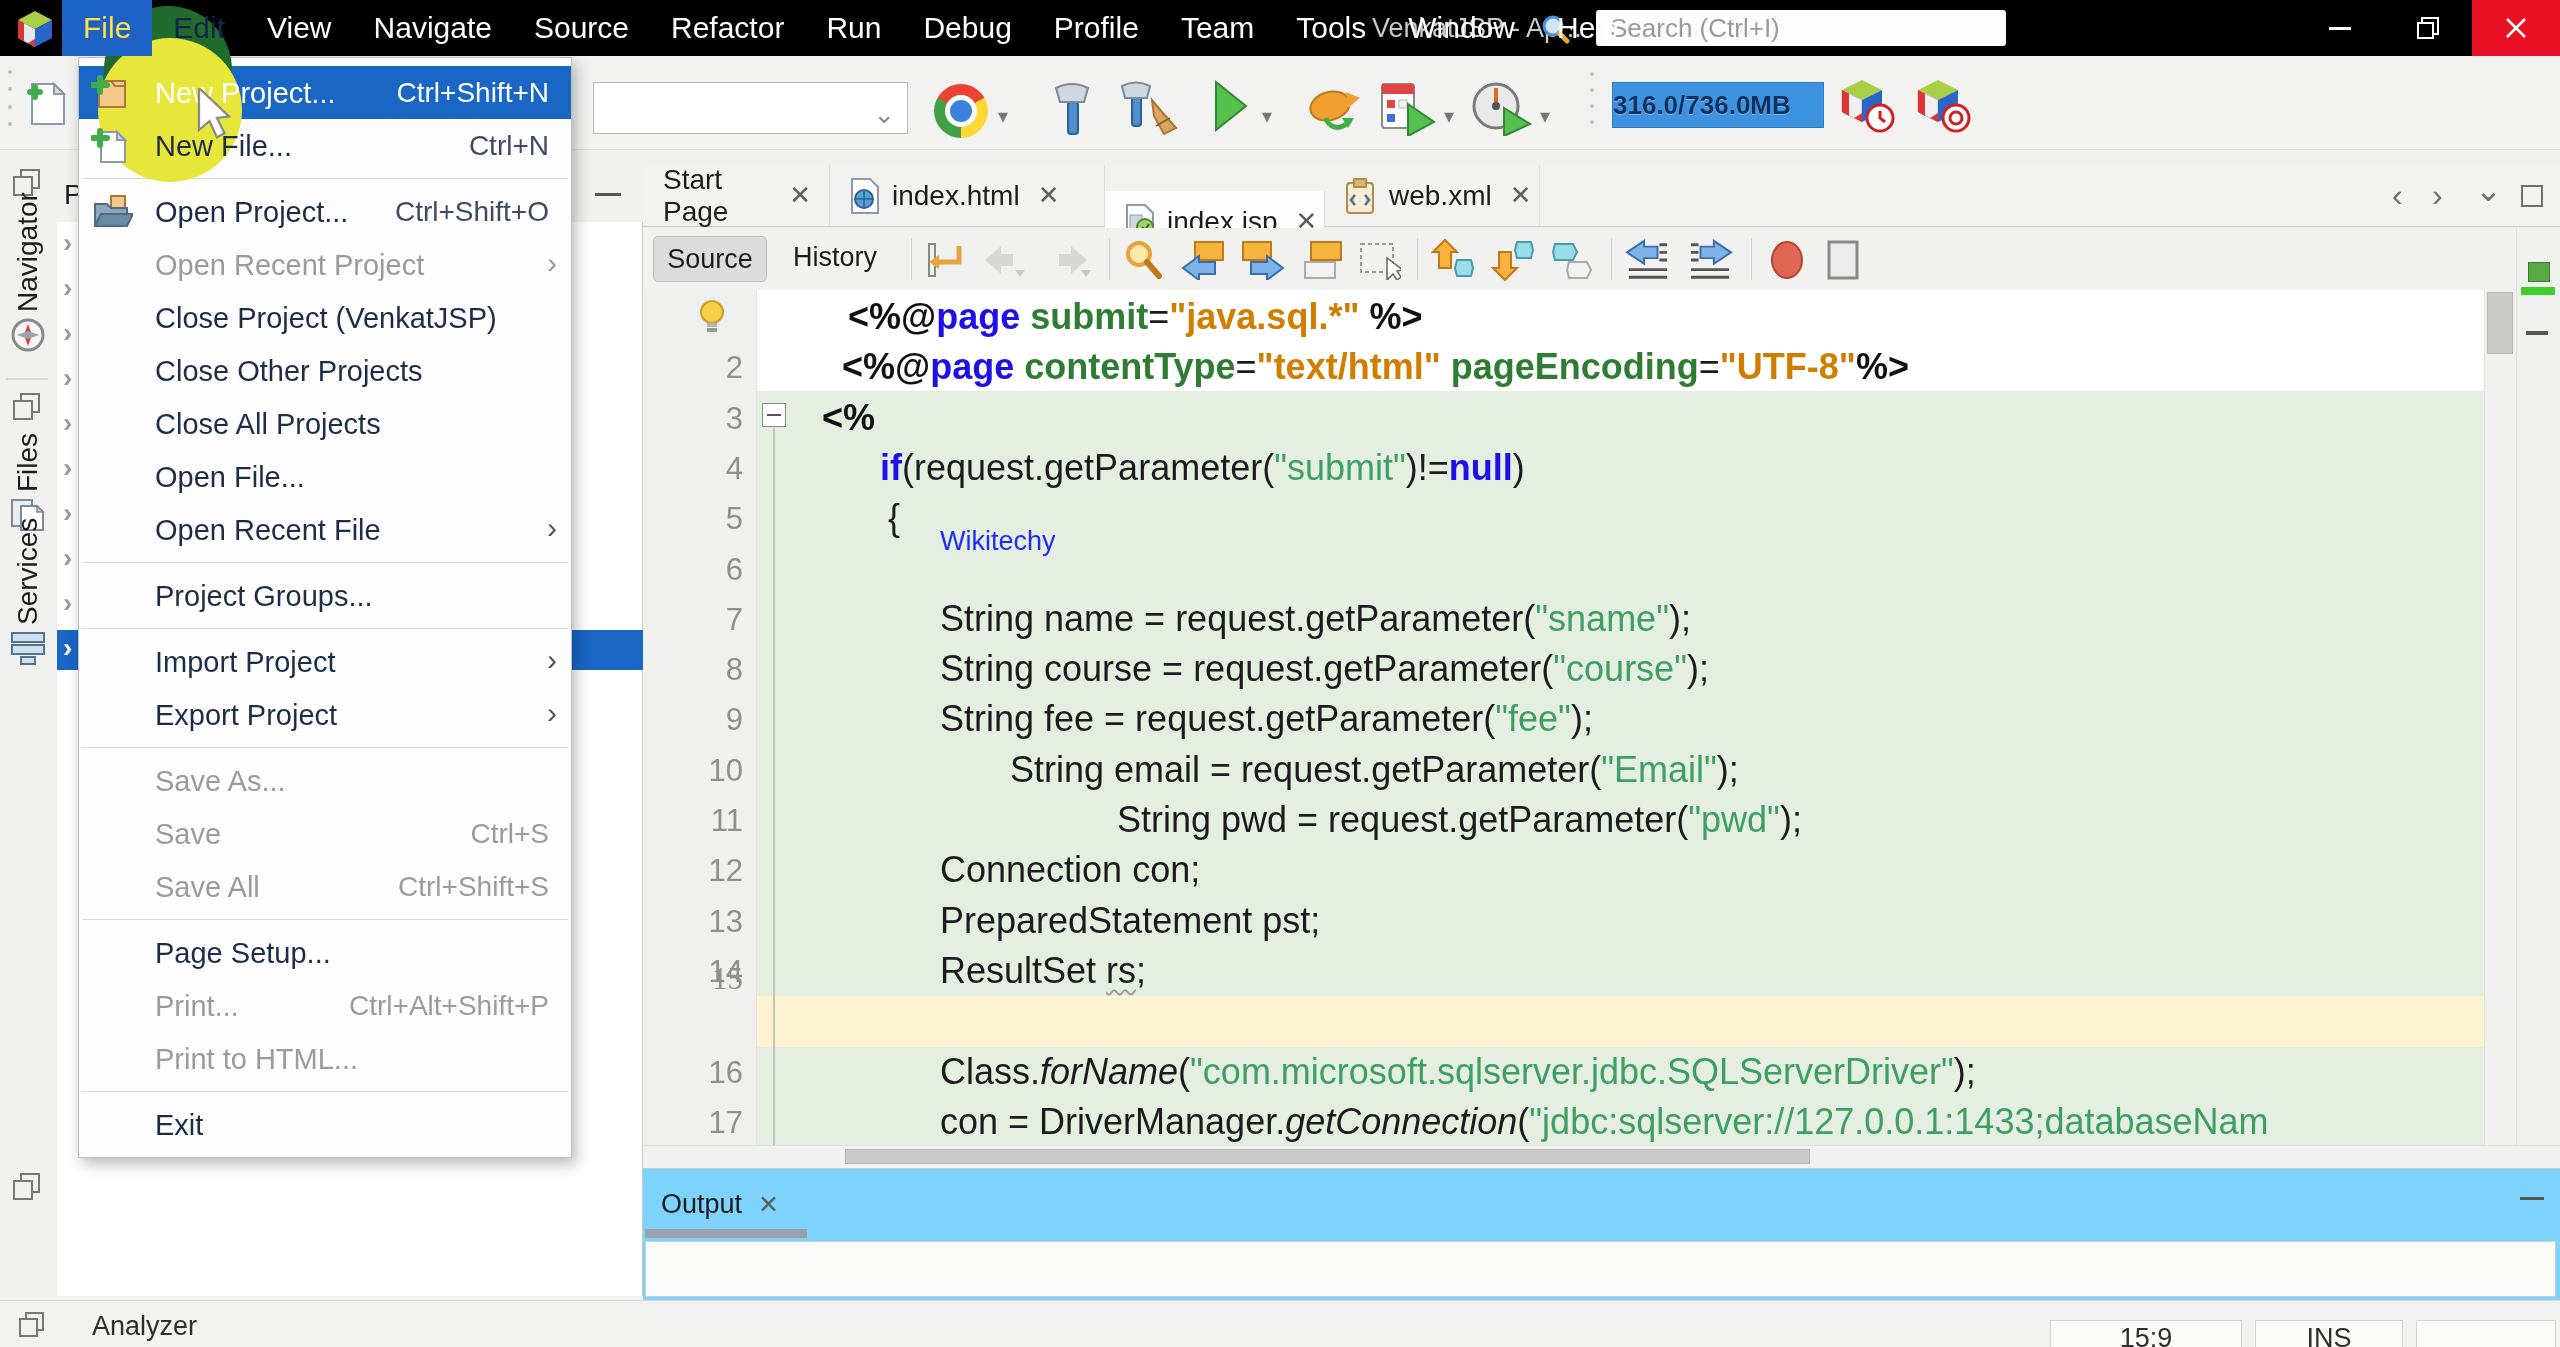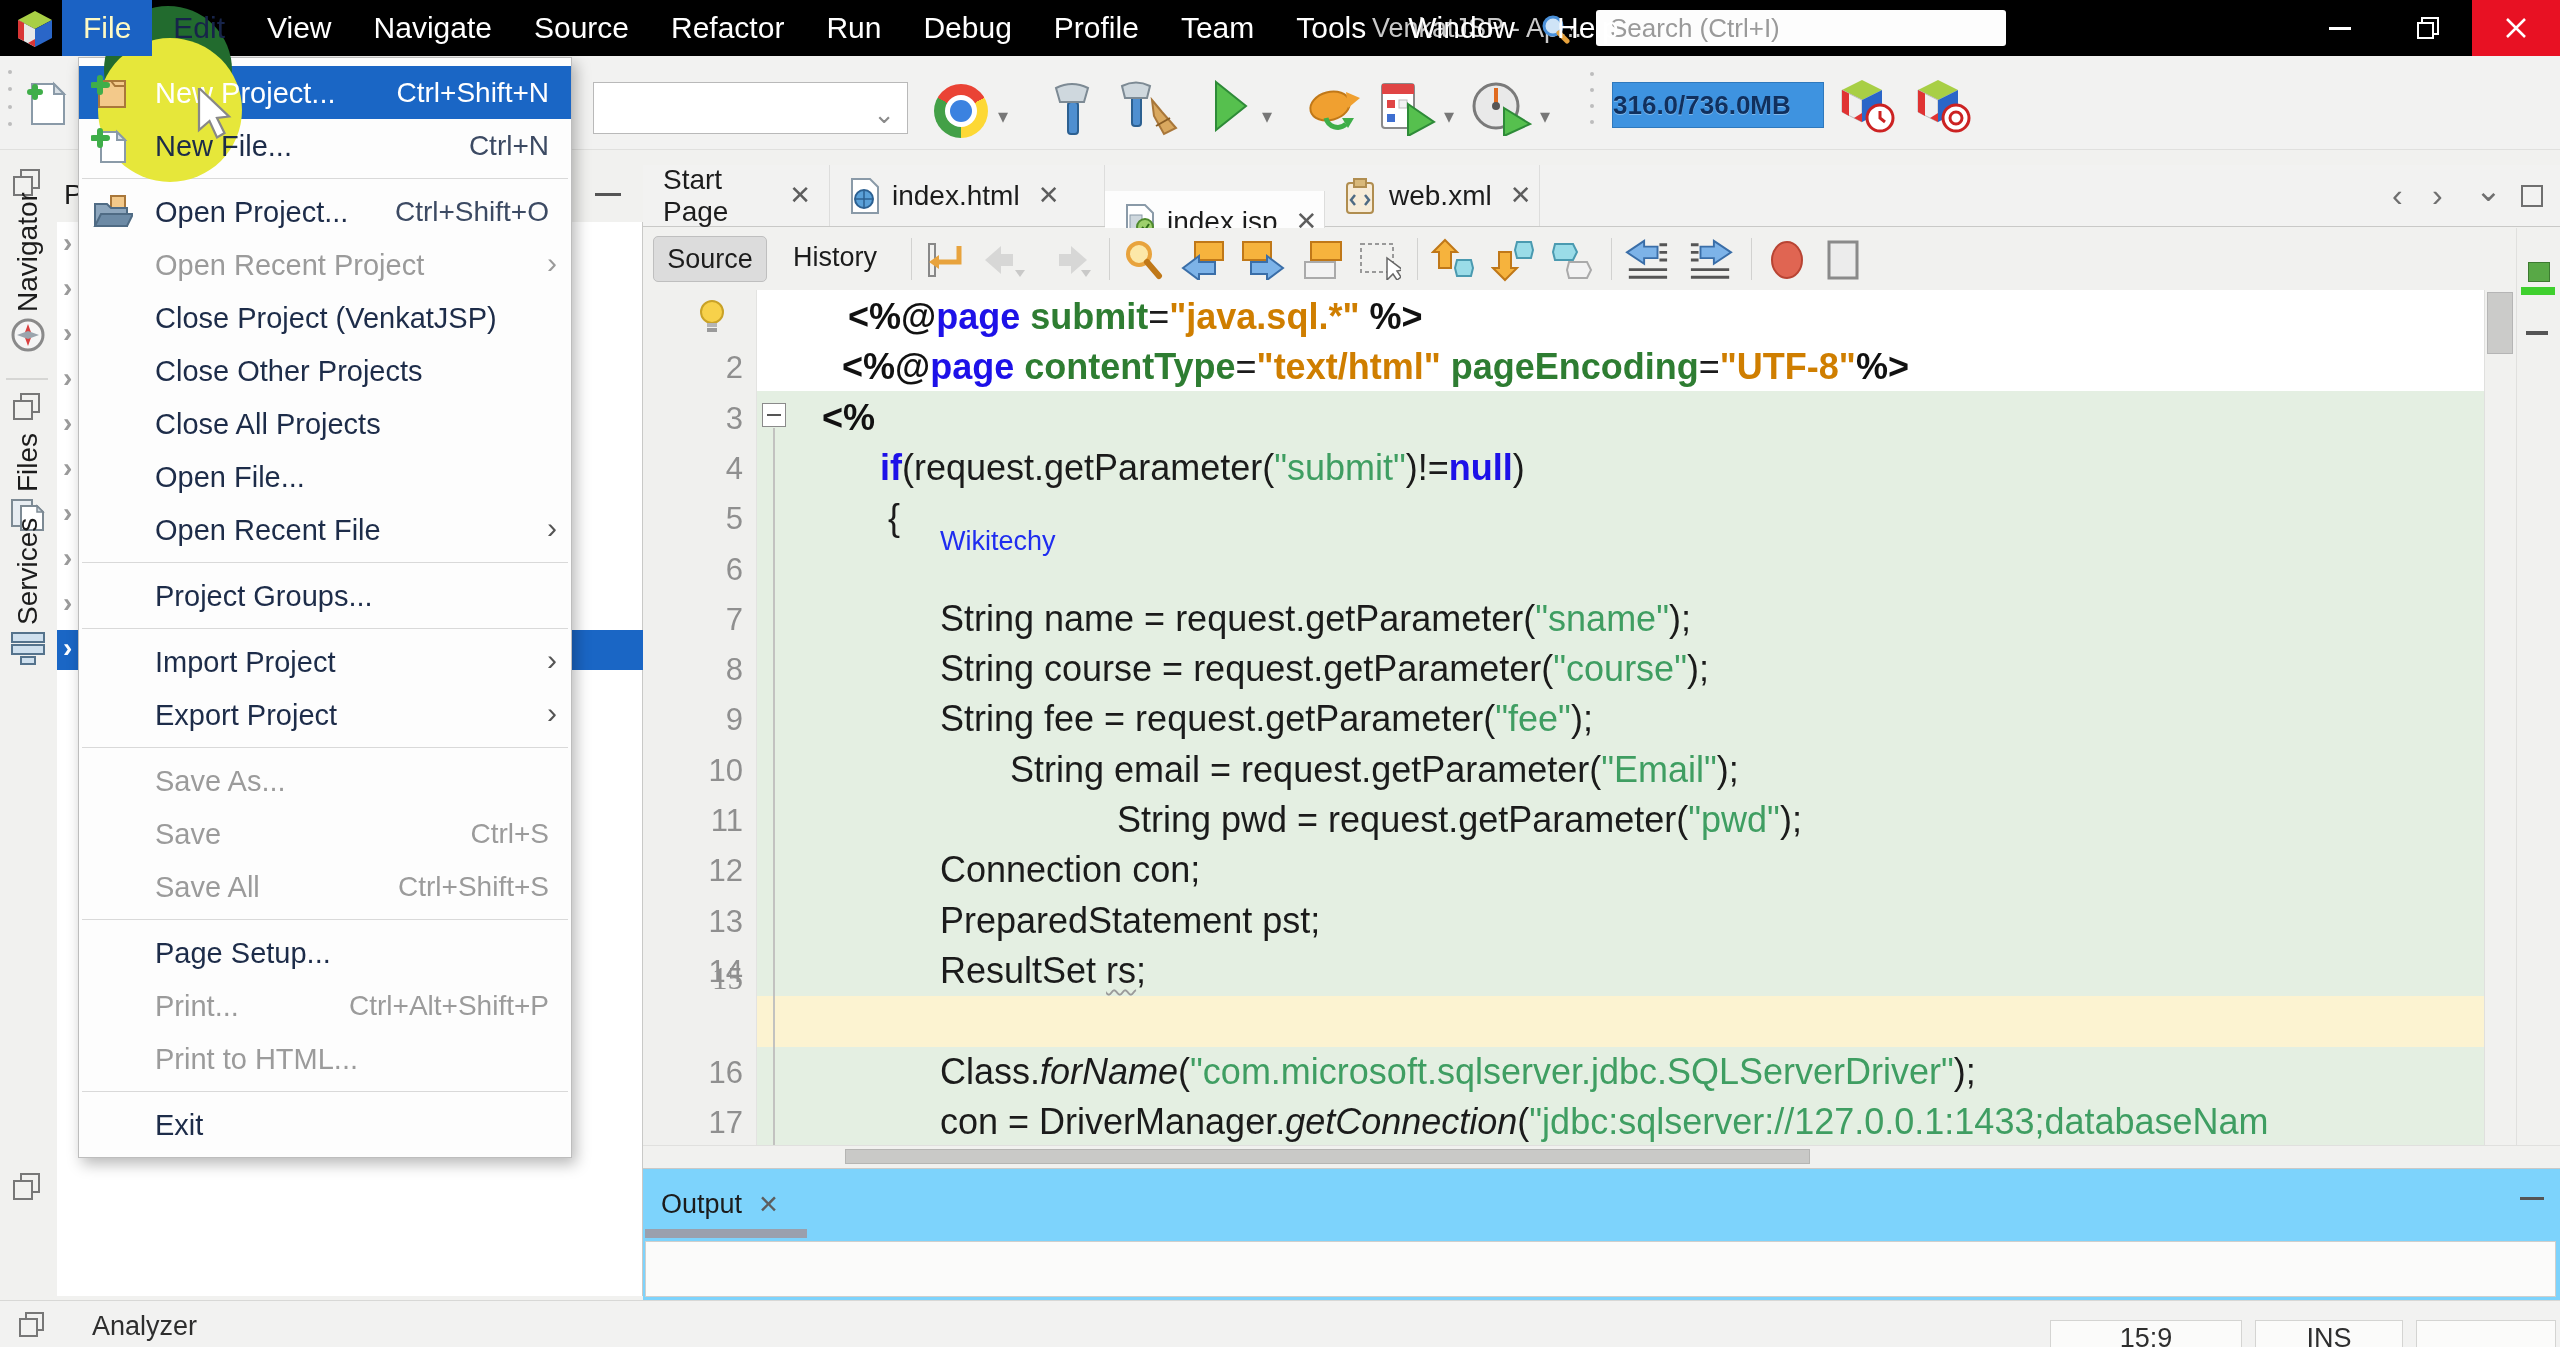--- a/index.html
+++ b/index.html
@@ -8,21 +8,21 @@
     position:relative; width:2560px; height:1347px; overflow:hidden;
     background:#f1f1ef; font-family:"Liberation Sans", sans-serif;
     -webkit-font-smoothing:antialiased;
   }
   .abs { position:absolute; }
 
   
   #titlebar { position:absolute; left:0; top:0; width:2560px; height:56px; background:#000; }
   #menubar { position:absolute; left:62px; top:0; height:56px; display:flex; align-items:center; }
   .mb-item { position:relative; z-index:40; color:#fff; font-size:30px; padding:0 21px; height:56px; line-height:56px; }
-  .mb-item.active { background:#1b62c4; color:#fef9c3; }
+  .mb-item.active { background:#1b62c4; color:#fde047; }
   .mb-item.over-green { color:#17244a; }
   #win-title { position:absolute; left:1372px; top:13px; color:#c9c9c9; font-size:27px; z-index:2; }
   #search-box { position:absolute; left:1596px; top:10px; width:410px; height:36px; background:#fdfdfd; border:none; border-radius:3px; font-size:26px; padding-left:14px; color:#333; }
   #search-box::placeholder { color:#9a9a9a; }
   .winbtn { position:absolute; top:0; width:88px; height:56px; display:flex; align-items:center; justify-content:center; }
   #btn-close { background:#e81123; }
 
   
   #toolbar { position:absolute; left:0; top:56px; width:2560px; height:94px; background:#f2f2f1; border-bottom:1px solid #e0e0de; }
   .grip { position:absolute; width:6px; display:flex; flex-direction:column; justify-content:space-between; }

